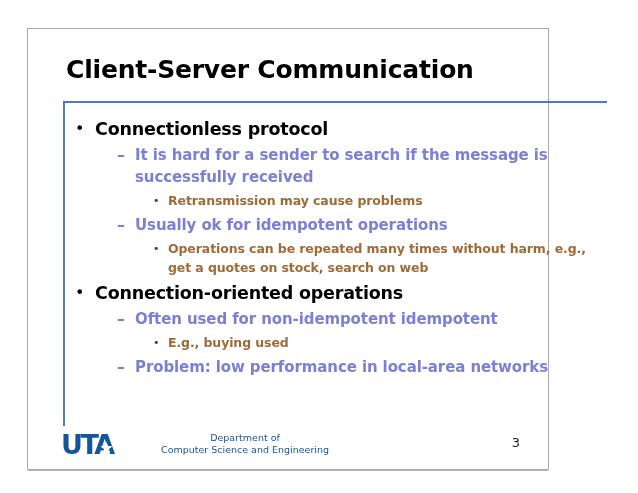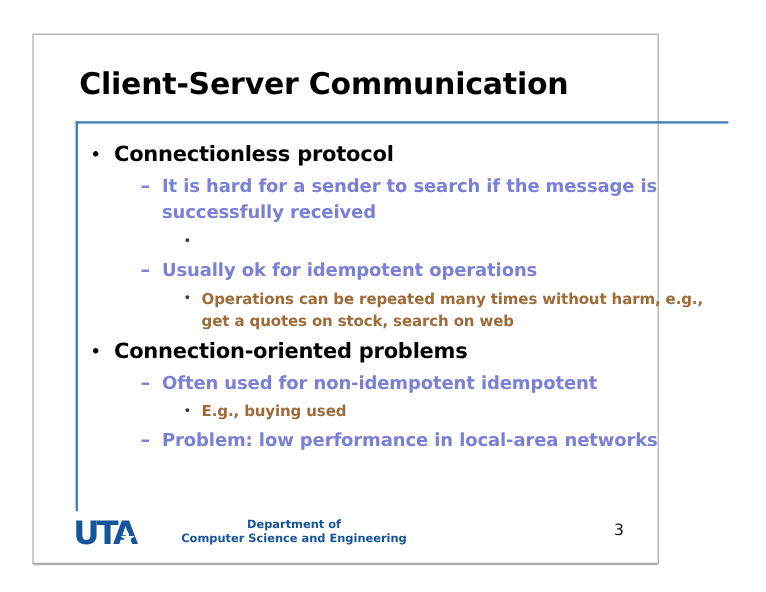--- a/index.html
+++ b/index.html
@@ -167,21 +167,21 @@
     text-shadow: 0 0 0 #ffffff;
   }
   #dept-text {
     position: absolute;
     left: 107px;
     top: 5px;
     width: 220px;
     text-align: center;
     font-family: "DejaVu Sans", sans-serif;
     font-size: 9.5px;
-    font-weight: bold;
+    font-weight: normal;
     color: #15559a;
     line-height: 11.5px;
   }
   #page-number {
     position: absolute;
     right: 28px;
     top: 8px;
     font-family: "DejaVu Sans", sans-serif;
     font-size: 13px;
     color: #1a1a1a;
@@ -199,32 +199,33 @@
   <div class="bullet-row lvl1">
         <span class="marker">•</span>
         <span class="btext">Connectionless protocol</span>
       </div>
       <div class="bullet-row lvl2">
         <span class="marker">–</span>
         <span class="btext">It is hard for a sender to search if the message is successfully received</span>
       </div>
       <div class="bullet-row lvl3">
         <span class="marker">•</span>
+        <span class="btext">Retransmission may cause problems</span>
       </div>
       <div class="bullet-row lvl2">
         <span class="marker">–</span>
         <span class="btext">Usually ok for idempotent operations</span>
       </div>
       <div class="bullet-row lvl3">
         <span class="marker">•</span>
         <span class="btext">Operations can be repeated many times without harm, e.g., get a quotes on stock, search on web</span>
       </div>
       <div class="bullet-row lvl1">
         <span class="marker">•</span>
-        <span class="btext">Connection-oriented problems</span>
+        <span class="btext">Connection-oriented operations</span>
       </div>
       <div class="bullet-row lvl2">
         <span class="marker">–</span>
         <span class="btext">Often used for non-idempotent idempotent</span>
       </div>
       <div class="bullet-row lvl3">
         <span class="marker">•</span>
         <span class="btext">E.g., buying used</span>
       </div>
       <div class="bullet-row lvl2">

